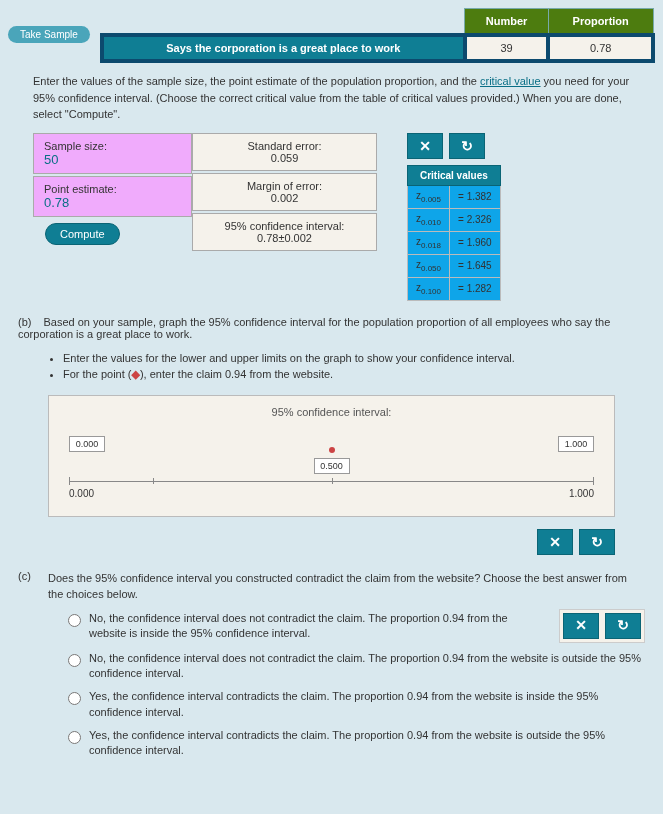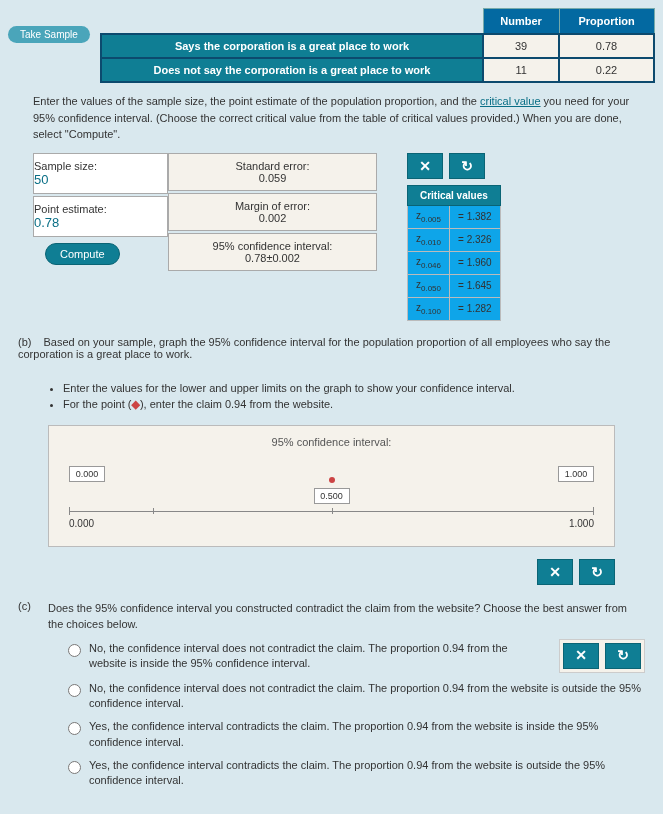--- a/index.html
+++ b/index.html
@@ -2,52 +2,52 @@
 <html><head>
   <meta charset="utf-8">
   <style>
     * { box-sizing: border-box; margin: 0; padding: 0; }
     body { font-family: Arial, sans-serif; background: #d9e8ee; width: 663px; font-size: 11px; color: #333; padding: 8px; }
     
     .top-section { display: flex; align-items: flex-start; gap: 10px; margin-bottom: 10px; }
     .take-sample-btn { background: #4aa5ba; color: white; border: none; border-radius: 10px; padding: 3px 12px; font-size: 10px; cursor: pointer; margin-top: 18px; }
     
     .sample-table { border-collapse: collapse; flex: 1; }
-    .sample-table th { background: #0369a1; color: white; padding: 6px 8px; font-weight: bold; border: 1px solid #7aa; text-align: center; font-size: 11px; }
+    .sample-table th { background: #4d7c0f; color: white; padding: 6px 8px; font-weight: bold; border: 1px solid #7aa; text-align: center; font-size: 11px; }
     .sample-table th:first-child { text-align: center; background: transparent; border: none; }
-    .sample-table td { background: #f5f2eb; border: 2px solid #0c4a6e; padding: 5px 8px; text-align: center; }
+    .sample-table td { background: #f5f2eb; border: 4px solid #0c4a6e; padding: 5px 8px; text-align: center; }
     .sample-table td.row-label { background: #0f7e94; color: white; font-weight: bold; text-align: center; }
     
     .instructions { margin: 10px 25px; line-height: 1.5; }
     .crit-link { color: #0a6f86; text-decoration: underline; }
     
     .calc-area { display: flex; margin: 10px 25px; gap: 0; align-items: flex-start; }
     .input-boxes { display: flex; flex-direction: column; gap: 2px; }
-    .input-box { background: #ffffff; border: 1px solid #aaa; padding: 6px 0; width: 135px; }
+    .input-box { background: #f0abfc; border: 1px solid #aaa; padding: 6px 10px; width: 159px; }
     .input-box .lbl { font-size: 11px; }
     .input-box .val { color: #0a6f86; font-size: 13px; }
     
     .results-col { display: flex; flex-direction: column; justify-content: center; gap: 2px; }
-    .result-box { background: #f5f2eb; border: 1px solid #aaa; padding: 6px 10px; width: 209px; text-align: center; }
+    .result-box { background: #f5f2eb; border: 1px solid #aaa; padding: 6px 10px; width: 185px; text-align: center; }
     .result-box .lbl { font-size: 11px; }
     .result-box .val { font-size: 11px; }
     
     .compute-btn { background: #0f7e94; color: white; border: 1px solid #0a6475; border-radius: 12px; padding: 4px 14px; font-size: 11px; cursor: pointer; margin-top: 6px; align-self: flex-start; margin-left: 12px; }
     
     .right-col { margin-left: 30px; }
     .btn-row { display: flex; gap: 6px; margin-bottom: 6px; }
     .icon-btn { background: #0f7e94; color: white; border: 1px solid #0a6475; width: 36px; height: 26px; display: flex; align-items: center; justify-content: center; cursor: pointer; font-size: 14px; font-weight: bold; }
     
     .crit-table { border-collapse: collapse; font-size: 10px; }
     .crit-table th { background: #0f7e94; color: white; padding: 4px 8px; border: 1px solid #0a6475; }
     .crit-table td { background: #0ea5e9; border: 1px solid #bbb; padding: 4px 8px; text-align: center; }
     .crit-sub { font-size: 8px; }
     
-    .part-label { margin: 15px 10px 20px 10px; }
-    .bullets { margin-left: 55px; margin-top: 0; line-height: 1.5; }
+    .part-label { margin: 15px 10px 0 10px; }
+    .bullets { margin-left: 55px; margin-top: 10px; line-height: 1.5; }
     .dot-red { color: #c44; font-weight: bold; }
     
     .graph-area { margin: 12px 40px; background: #f5f2eb; border: 1px solid #bbb; padding: 10px 20px 20px; position: relative; }
     .graph-title { text-align: center; margin-bottom: 18px; color: #555; }
     .number-line { position: relative; height: 60px; }
     .nl-input { position: absolute; background: white; border: 1px solid #999; padding: 2px 5px; font-size: 9px; width: 36px; text-align: center; }
     .nl-left-top { top: 0; left: 0; }
     .nl-right-top { top: 0; right: 0; }
     .nl-center { top: 22px; left: 50%; transform: translateX(-50%); }
     .line { position: absolute; top: 45px; left: 0; right: 0; height: 1px; background: #888; }
@@ -83,25 +83,20 @@
         <tr>
       <th style="background:transparent;border:none;color:transparent;"></th>
       <th>Number</th>
       <th>Proportion</th>
     </tr>
     <tr>
       <td class="row-label">Says the corporation is a great place to work</td>
       <td>39</td>
       <td>0.78</td>
     </tr>
-    <tr>
-      <td class="row-label">Does not say the corporation is a great place to work</td>
-      <td>11</td>
-      <td>0.22</td>
-    </tr>
   </tbody>
     </table>
 </div>
 
 <div class="instructions">
   <span>Enter the values of the sample size, the point estimate of the population proportion, and the </span><a class="crit-link">critical value</a><span> you need for your 95% confidence interval. (Choose the correct critical value from the table of critical values provided.) When you are done, select "Compute".</span>
 </div>
 
 <div class="calc-area">
   <div>
@@ -145,21 +140,21 @@
           </tr>
       <tr>
             <td><span>z</span><sub class="crit-sub">0.005</sub></td>
             <td>= 1.382</td>
           </tr>
       <tr>
             <td><span>z</span><sub class="crit-sub">0.010</sub></td>
             <td>= 2.326</td>
           </tr>
       <tr>
-            <td><span>z</span><sub class="crit-sub">0.046</sub></td>
+            <td><span>z</span><sub class="crit-sub">0.018</sub></td>
             <td>= 1.960</td>
           </tr>
       <tr>
             <td><span>z</span><sub class="crit-sub">0.050</sub></td>
             <td>= 1.645</td>
           </tr>
       <tr>
             <td><span>z</span><sub class="crit-sub">0.100</sub></td>
             <td>= 1.282</td>
           </tr>

